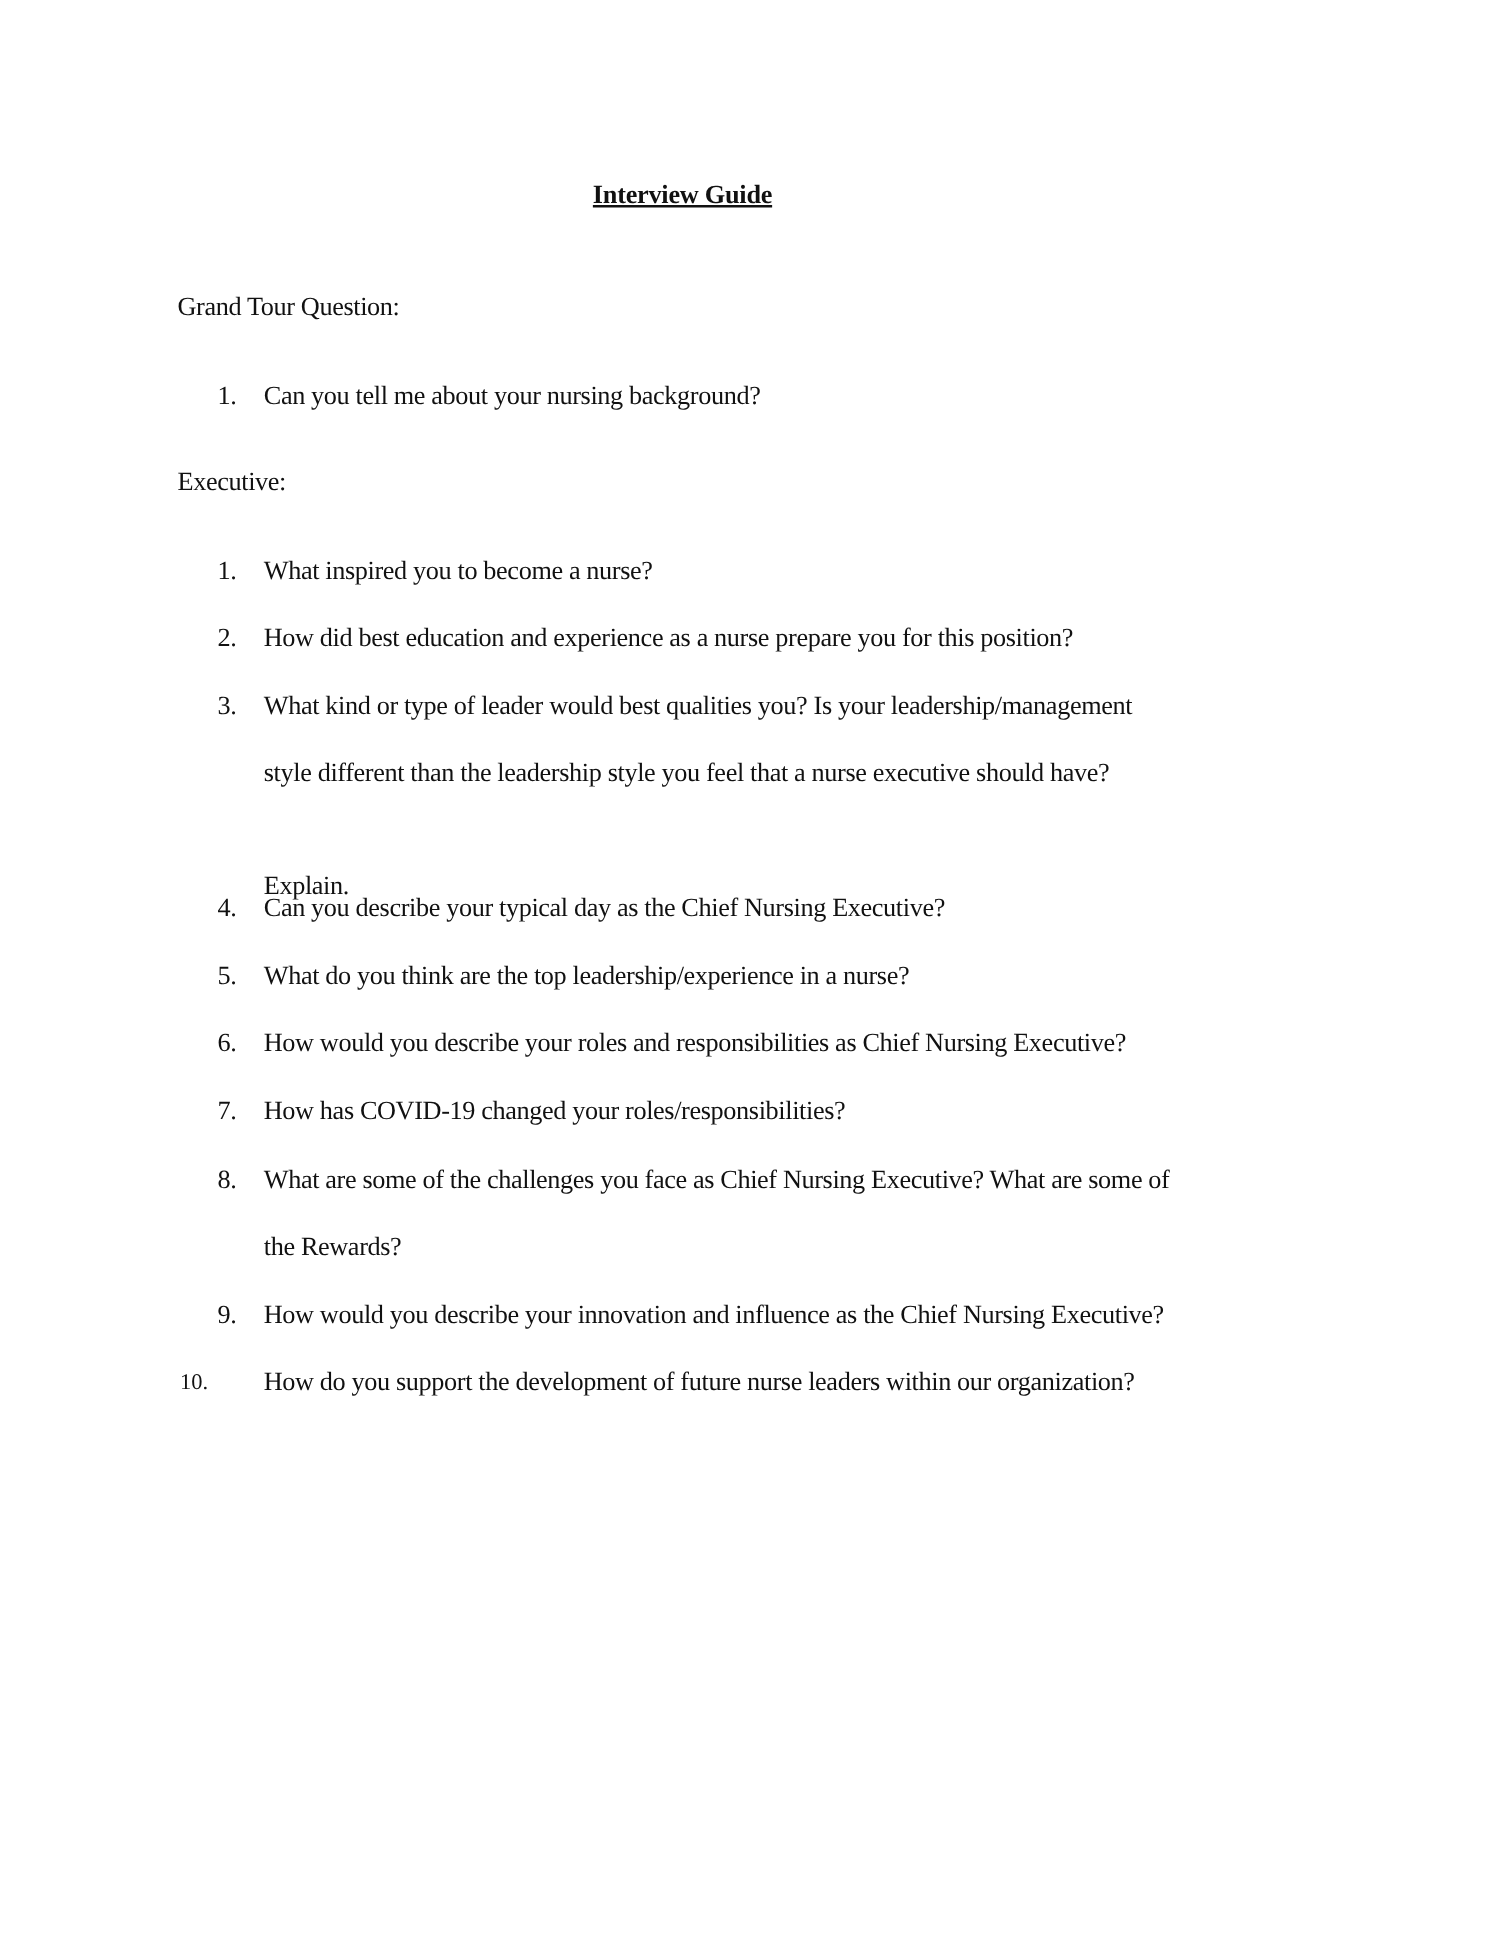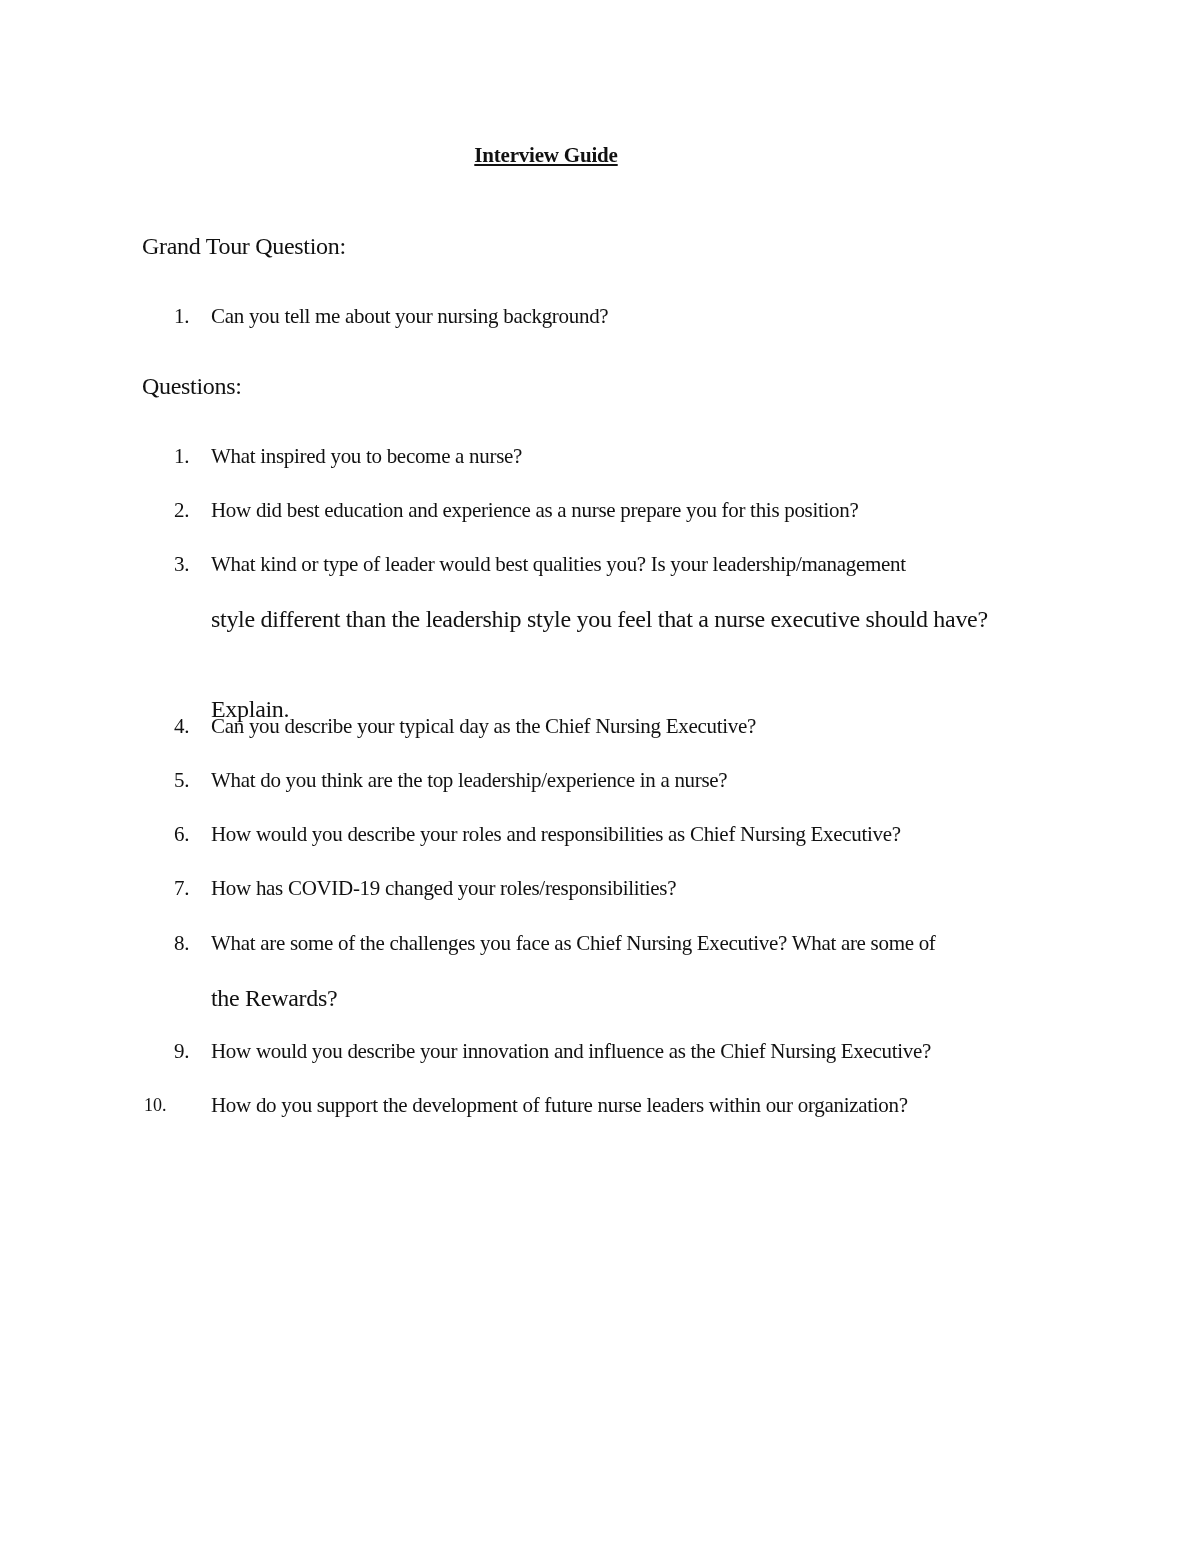--- a/index.html
+++ b/index.html
@@ -1,40 +1,40 @@
 <!DOCTYPE html>
 <html><head>
 <meta charset="utf-8">
 <style>
   html, body { margin: 0; padding: 0; background: #ffffff; }
   body { width: 1200px; height: 1553px; position: relative; overflow: hidden;
          font-family: "Liberation Serif", "DejaVu Serif", serif; color: #111; }
   .title { position: absolute; top: 143px; left: 0; width: 1068px; text-align: center;
            font-size: 21px; font-weight: bold; text-decoration: underline; letter-spacing: -0.2px; margin-left: 12px; }
-  .section { position: absolute; left: 142px; font-size: 24px; letter-spacing: -0.3px; }
+  .section { position: absolute; left: 142px; font-size: 21px; letter-spacing: -0.3px; }
   .item { position: absolute; left: 174px; font-size: 21px; letter-spacing: -0.3px; }
   .num { position: absolute; left: 0; width: 36px; }
   .text { position: absolute; left: 37px; white-space: nowrap; }
-  .cont { position: absolute; left: 211px; font-size: 24px; letter-spacing: -0.3px; white-space: nowrap; }
+  .cont { position: absolute; left: 211px; font-size: 21px; letter-spacing: -0.3px; white-space: nowrap; }
   .num-wide { font-family: Liberation Serif, serif; font-size: 18px; letter-spacing: 0; }
 </style>
 </head>
 <body>
 
 <div>
   <div class="title">Interview Guide</div>
 
   <div class="section" style="top:233px;">Grand Tour Question:</div>
 
   <div class="item" style="top:304px;">
     <span class="num">1.</span>
     <span class="text">Can you tell me about your nursing background?</span>
   </div>
 
-  <div class="section" style="top:373px;">Questions:</div>
+  <div class="section" style="top:373px;">Executive:</div>
 
   <div class="item" style="top:444px;">
     <span class="num">1.</span>
     <span class="text">What inspired you to become a nurse?</span>
   </div>
 
   <div class="item" style="top:498px;">
     <span class="num">2.</span>
     <span class="text">How did best education and experience as a nurse prepare you for this position?</span>
   </div>

